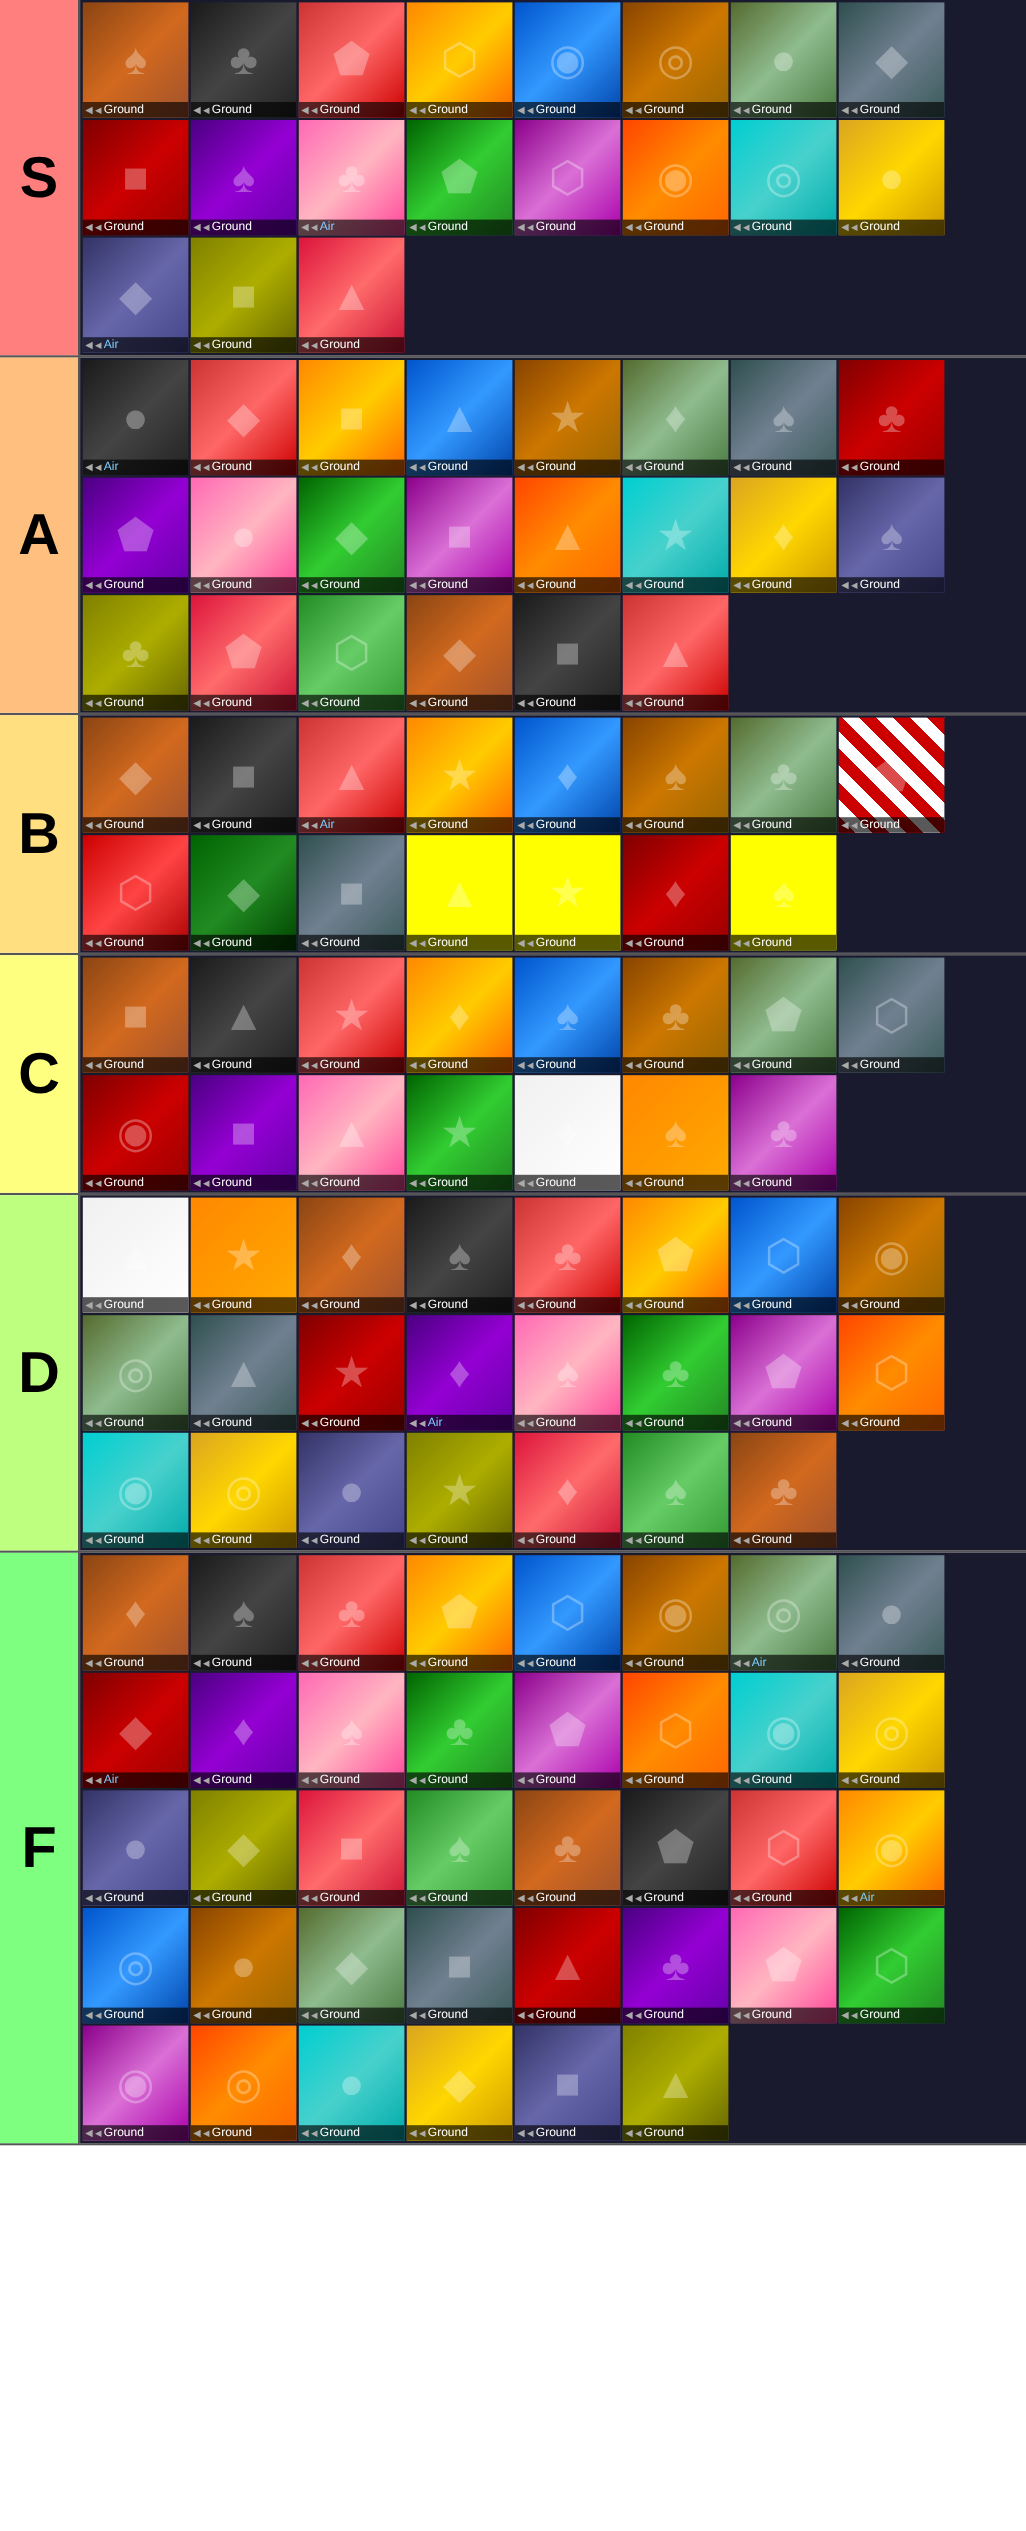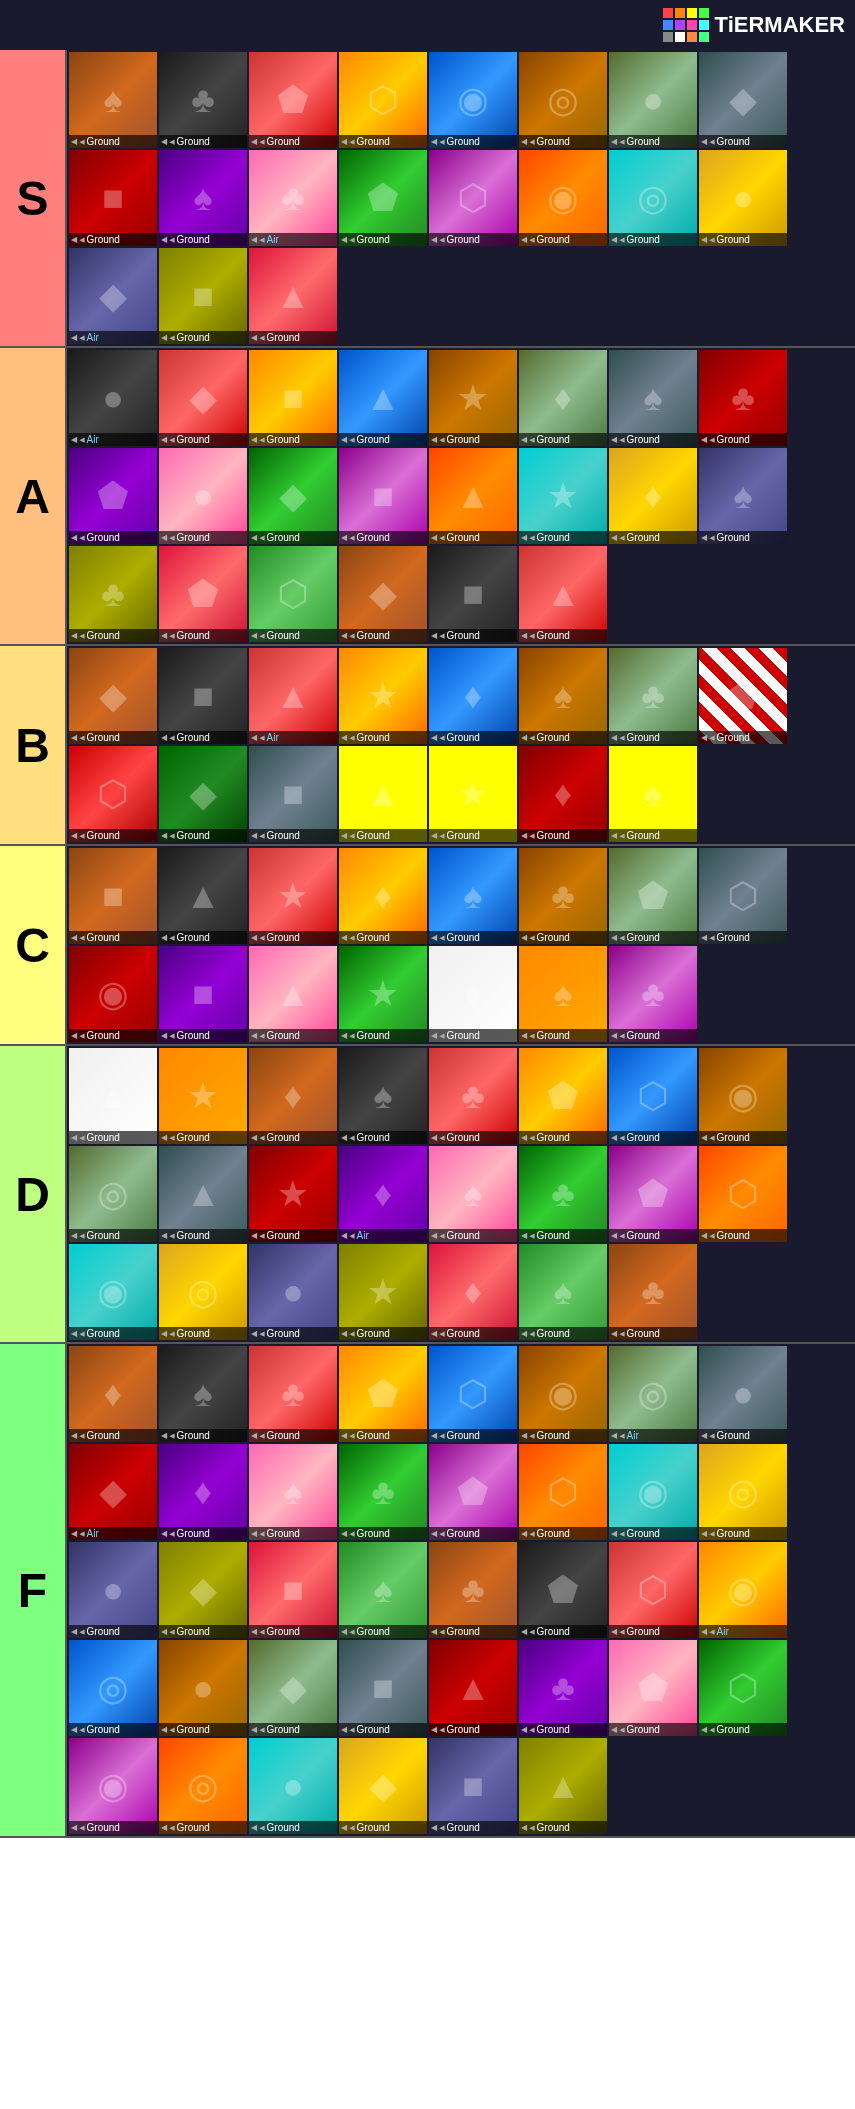--- a/index.html
+++ b/index.html
@@ -109,40 +109,20 @@
       align-items: center;
       justify-content: center;
       font-size: 36px;
     }
   </style>
 </head>
 <body>
 
 <div class="tier-list">
 
-  <div class="header-bar">
-    <div class="tiermaker-logo">
-      <div class="logo-grid">
-
-        <div class="logo-cell" style="background:#ff4444"></div>
-        <div class="logo-cell" style="background:#ff8800"></div>
-        <div class="logo-cell" style="background:#ffff00"></div>
-        <div class="logo-cell" style="background:#44ff44"></div>
-        <div class="logo-cell" style="background:#4488ff"></div>
-        <div class="logo-cell" style="background:#aa44ff"></div>
-        <div class="logo-cell" style="background:#ff44aa"></div>
-        <div class="logo-cell" style="background:#44ffff"></div>
-        <div class="logo-cell" style="background:#888"></div>
-        <div class="logo-cell" style="background:#fff"></div>
-        <div class="logo-cell" style="background:#ff8844"></div>
-        <div class="logo-cell" style="background:#44ff88"></div>
-      </div>
-      <div class="logo-text">TiERMAKER</div>
-    </div>
-  </div>
 
   <div id="tier-rows">
       <div class="tier-row tier-s">
         <div class="tier-label" style="background: rgb(255, 127, 127);">S</div>
         <div class="tier-content">
           <div class="char-cell" style="background: linear-gradient(135deg, rgb(139, 69, 19) 0%, rgb(210, 105, 30) 50%, rgb(160, 82, 45) 100%);">
             <div class="face" style="color: rgba(255, 255, 255, 0.3);">♠</div>
             <div class="char-label label-ground">
               <span style="font-size: 7px; color: rgb(170, 170, 170);">◀</span>
               <span>Ground</span>

